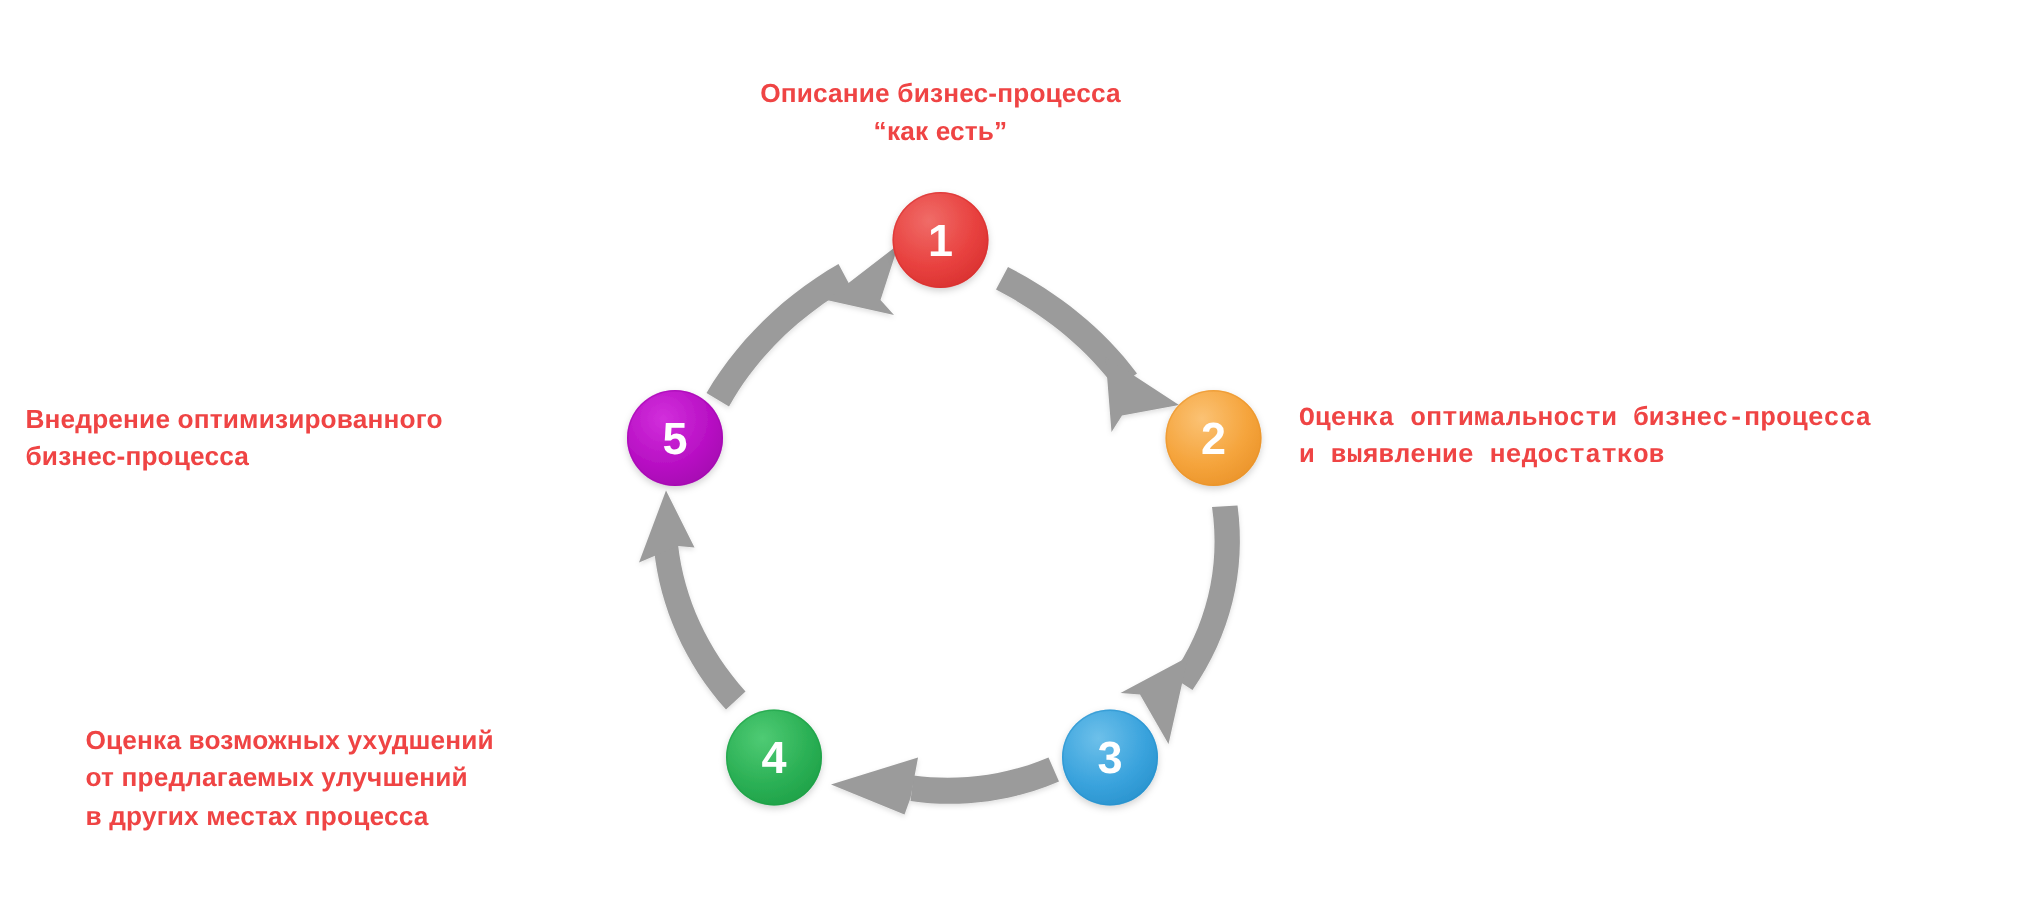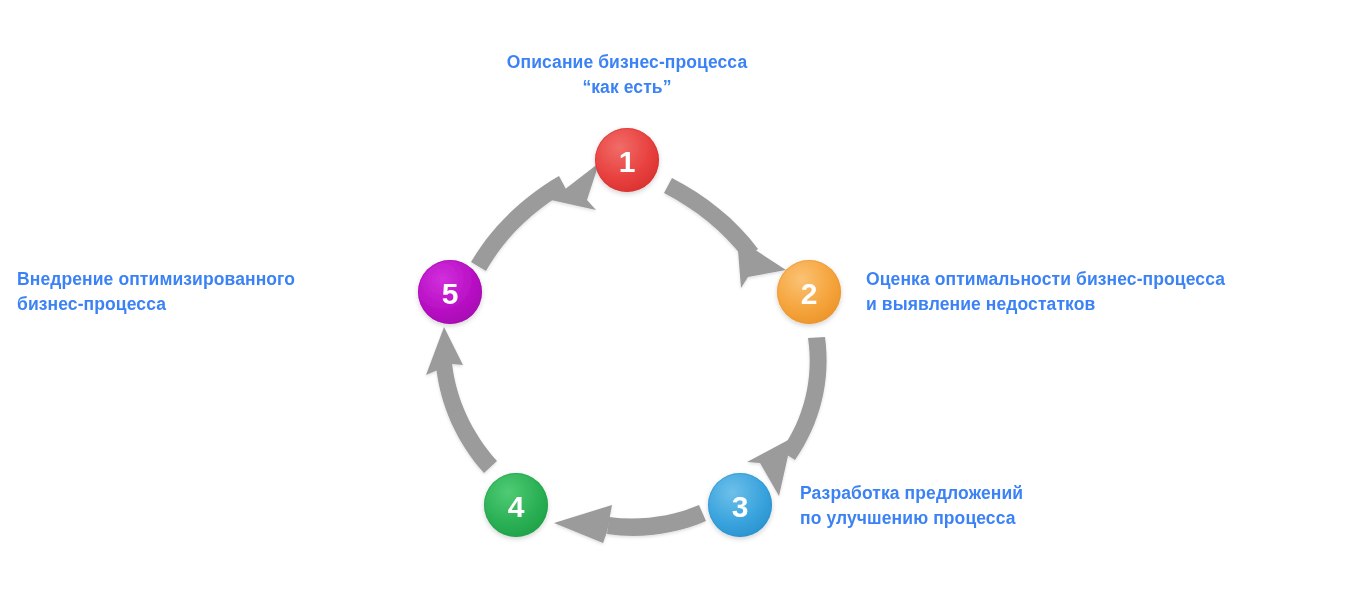--- a/index.html
+++ b/index.html
@@ -19,32 +19,33 @@
   }
   .diagram-svg {
     position: absolute;
     left: 0;
     top: 0;
     width: 1349px;
     height: 614px;
   }
   .node-label {
     position: absolute;
-    color: #3b82f6;
+    color: #ef4444;
     font-size: 17.5px;
     font-weight: bold;
     line-height: 1.45;
     letter-spacing: 0.1px;
     white-space: pre-line;
   }
   .label-top {
     text-align: center;
   }
   .label-right {
     text-align: left;
+    font-family: Liberation Mono, monospace;
   }
   .label-left {
   }
   .num {
     fill: #ffffff;
     font-family: "Liberation Sans", sans-serif;
     font-size: 30px;
     font-weight: bold;
     text-anchor: middle;
     dominant-baseline: central;
@@ -160,20 +161,21 @@
       <text class="num" x="450" y="293">5</text>
     </g>
   </svg>
 
   <div class="node-label label-top" style="left: 427px; top: 50px; width: 400px;">Описание бизнес-процесса
 “как есть”</div>
 
   <div class="node-label label-right" style="left: 866px; top: 267px; width: 450px;">Оценка оптимальности бизнес-процесса
 и выявление недостатков</div>
 
-  <div class="node-label label-right" style="left: 800px; top: 481px; width: 320px;">Разработка предложений
-по улучшению процесса</div>
 
+  <div class="node-label label-left" style="left: 57px; top: 481px; width: 380px;">Оценка возможных ухудшений
+от предлагаемых улучшений
+в других местах процесса</div>
 
   <div class="node-label label-left" style="left: 17px; top: 267px; width: 373px;">Внедрение оптимизированного
 бизнес-процесса</div>
 
 </div>
 
 </body></html>

